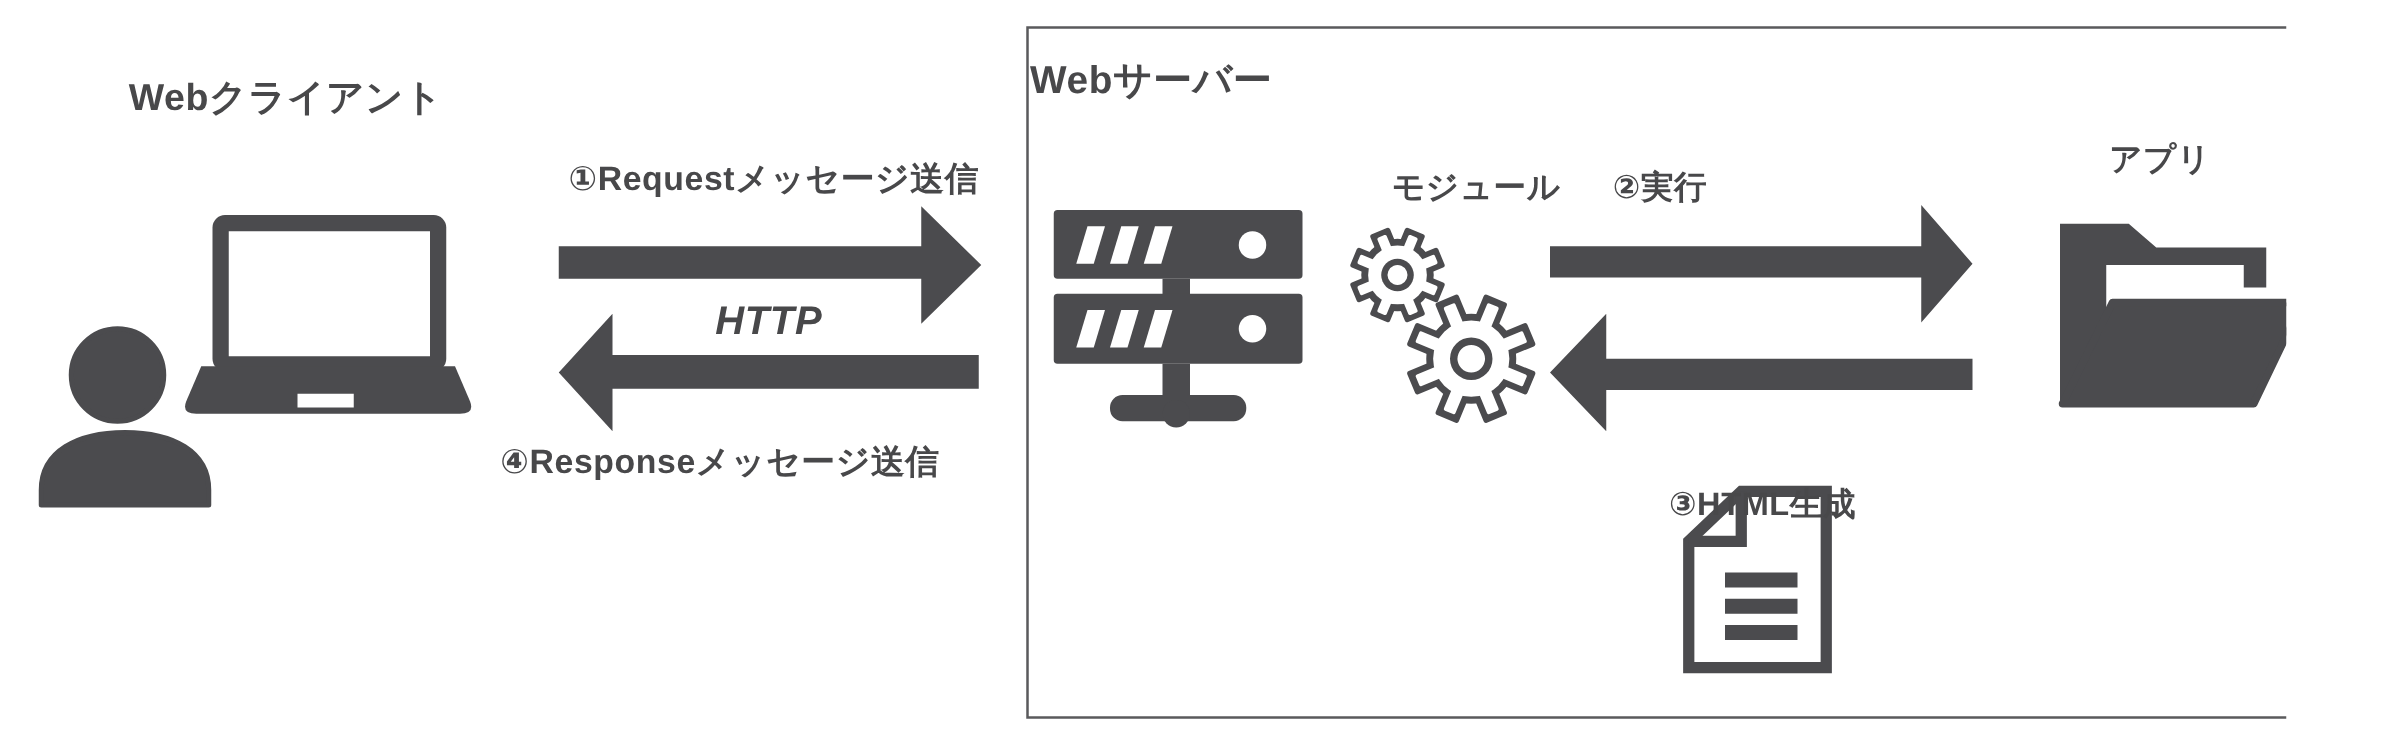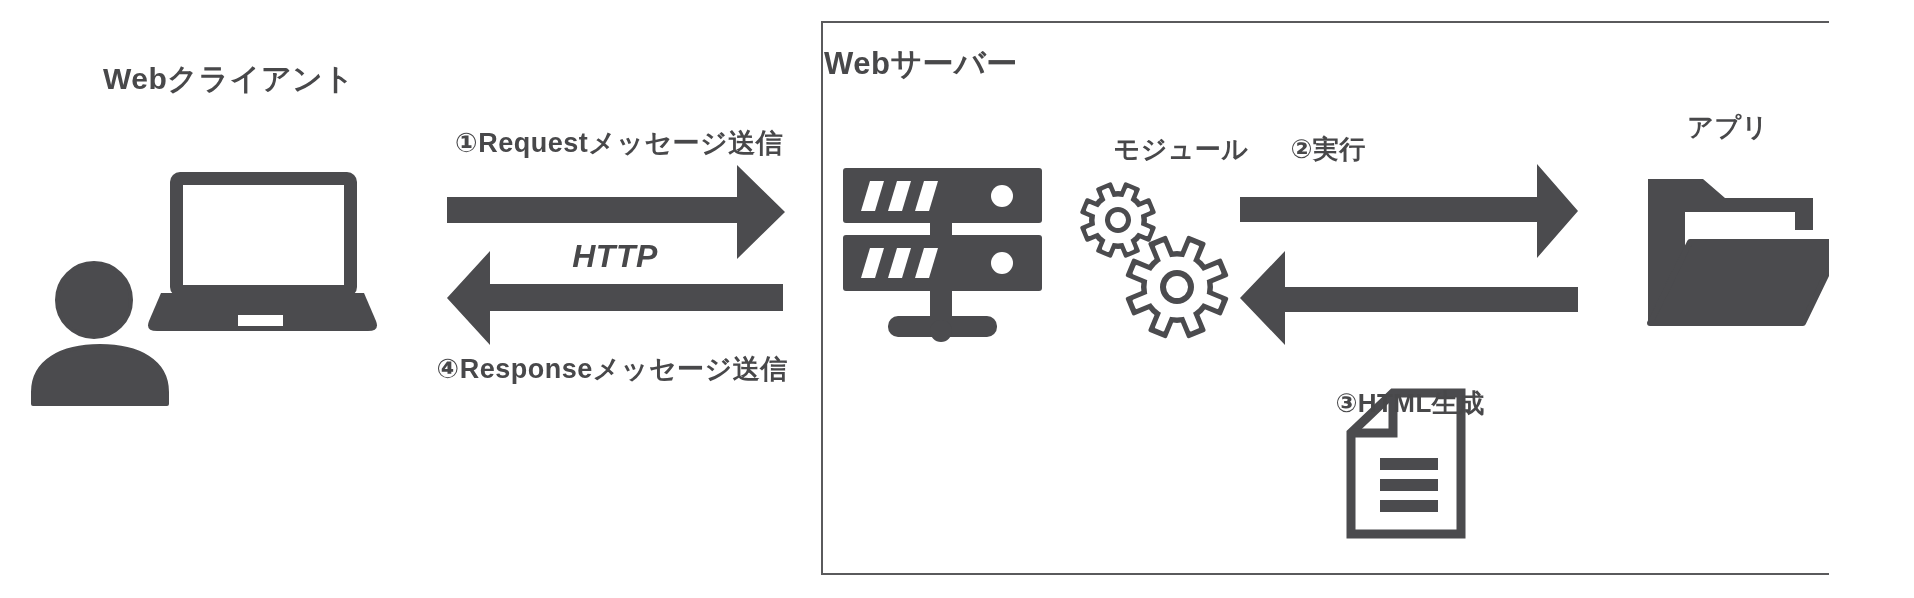--- a/index.html
+++ b/index.html
@@ -146,21 +146,21 @@
       <rect class="ink" x="1380" y="500" width="58" height="12"></rect>
     </g>
   </svg>
 
   <div class="lbl" style="left:103px;top:64px;font-size:30px;">Webクライアント</div>
 
   <div class="lbl centered" style="left:619px;top:130px;font-size:27px;">①Requestメッセージ送信</div>
 
   <div class="lbl centered" style="left:615px;top:240px;font-size:32px;font-style:italic;">HTTP</div>
 
-  <div class="lbl centered" style="left:612px;top:356px;font-size:27px;">④Responseメッセージ送信</div>
+  <div class="lbl centered" style="left:576px;top:356px;font-size:27px;">④Responseメッセージ送信</div>
 
   <div class="lbl" style="left:824px;top:48px;font-size:31px;">Webサーバー</div>
 
   <div class="lbl centered" style="left:1141px;top:136px;font-size:26px;margin-left:40px;">モジュール</div>
 
   <div class="lbl centered" style="left:1328px;top:136px;font-size:26px;">②実行</div>
 
   <div class="lbl centered" style="left:1728px;top:114px;font-size:26px;">アプリ</div>
 
   <div class="lbl centered" style="left:1410px;top:346px;font-size:26px;margin-top:44px;">③HTML生成</div>

